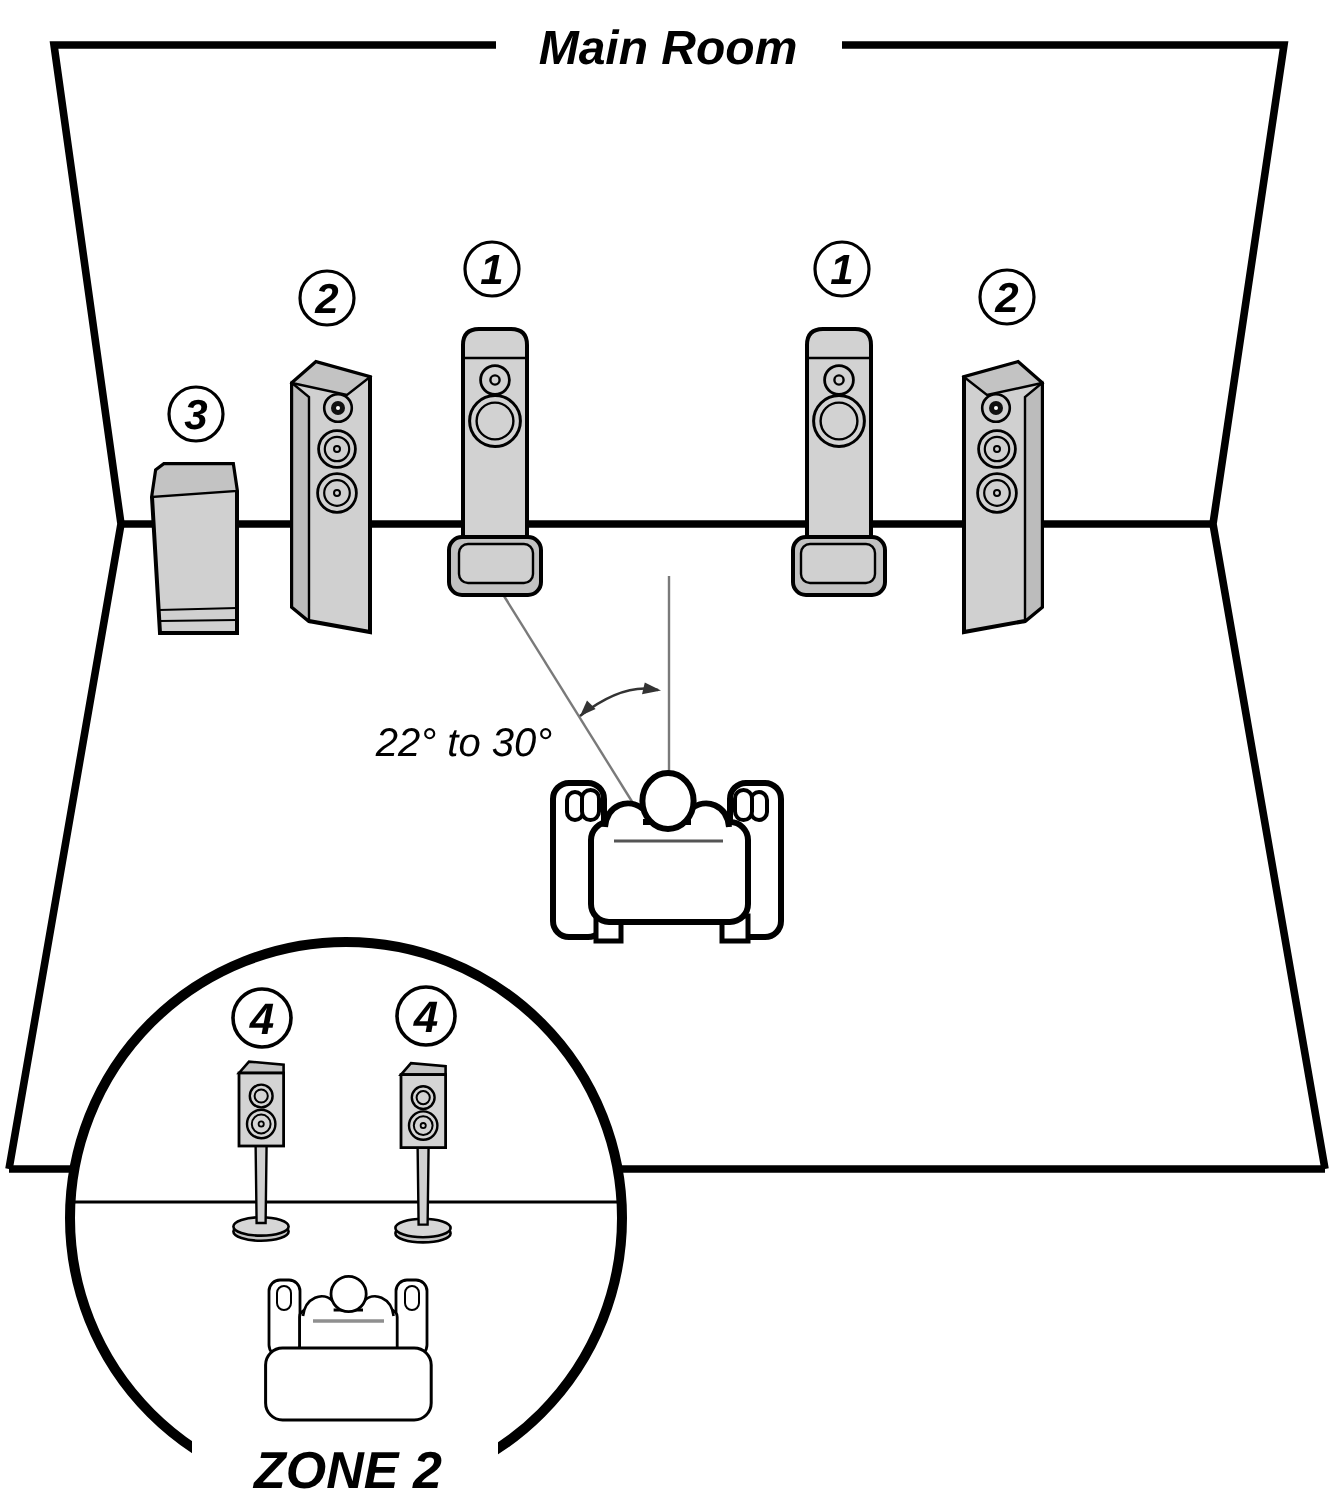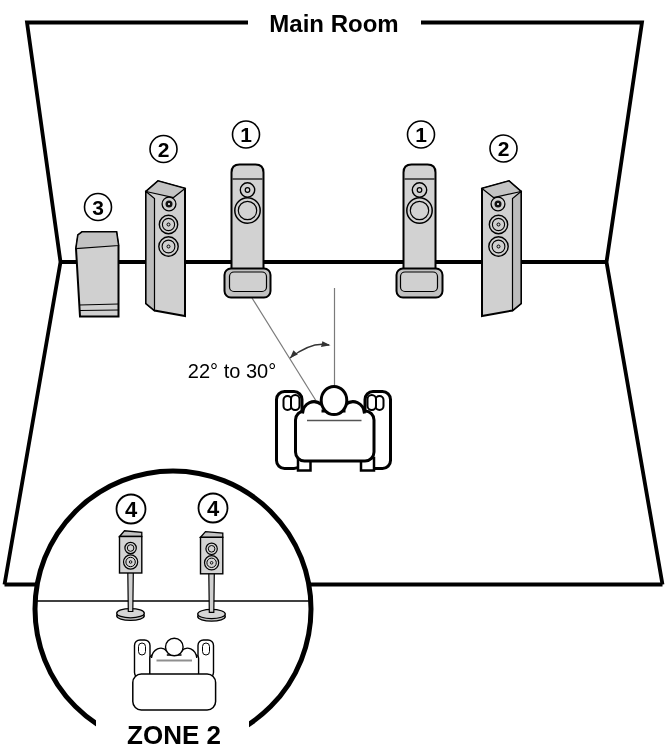--- a/index.html
+++ b/index.html
@@ -1,16 +1,16 @@
 <!DOCTYPE html>
 <html><head>
 <meta charset="utf-8">
 <style>
   html,body{margin:0;padding:0;background:#fff;}
-  .page{width:667px;height:749px;position:relative;background:#fff;overflow:hidden;}
+  .page{width:667px;height:749px;position:relative;background:#fff;overflow:hidden;font-style:italic;}
   svg{display:block;}
   text{font-family:"Liberation Sans","DejaVu Sans",sans-serif;fill:#000;}
   .title-text{font-size:24px;font-weight:bold;}
   .zone-text{font-size:26px;font-weight:bold;}
   .angle-text{font-size:20px;}
   .badge-text{font-size:21px;font-weight:bold;}
   .badge4-text{font-size:22px;font-weight:bold;}
 </style>
 </head>
 <body>

